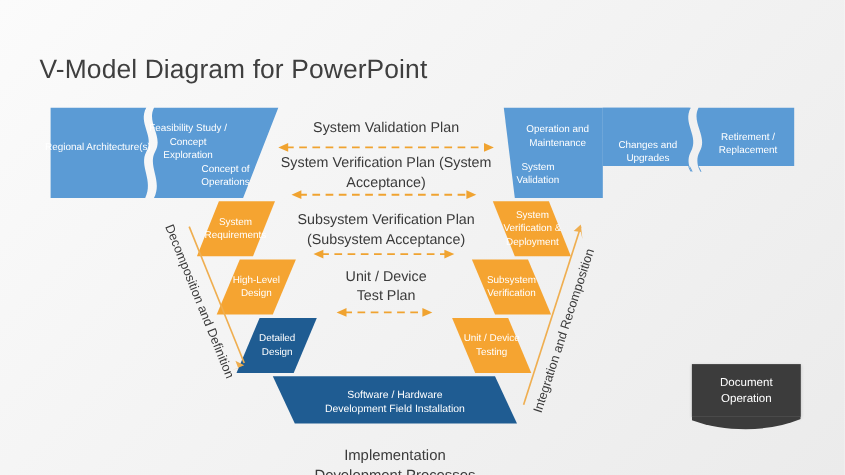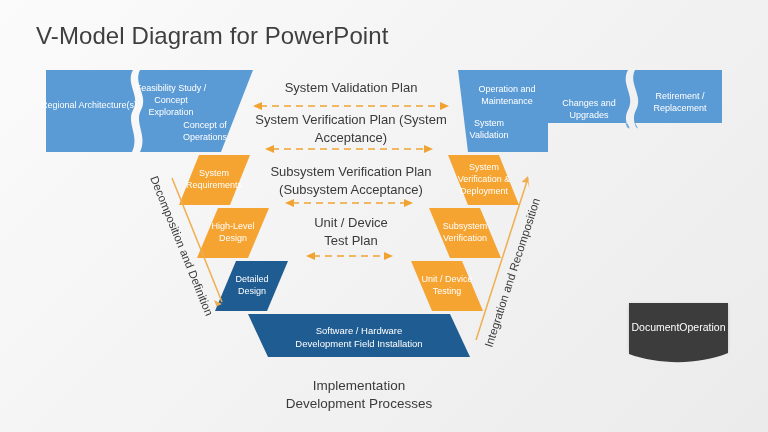--- a/index.html
+++ b/index.html
@@ -2,41 +2,41 @@
 <html><head>
 <meta charset="utf-8">
 <style>
   html,body{margin:0;padding:0;}
   body{
     width:768px;height:432px;overflow:hidden;
     font-family:"Liberation Sans","DejaVu Sans",sans-serif;
     background:linear-gradient(135deg,#fbfbfb 0%,#f4f4f4 42%,#ebebeb 100%);
     position:relative;
   }
-  #slide{position:absolute;inset:0;}
+  #slide{position:absolute;inset:0;margin-top:28px;}
   #title{
     position:absolute;left:36px;top:22px;
     font-size:24px;color:#3f3f3f;letter-spacing:.1px;
     white-space:nowrap;
   }
   svg#vmodel{position:absolute;left:0;top:0;width:768px;height:432px;}
   .blk-label{fill:#ffffff;font-size:9px;text-anchor:middle;dominant-baseline:middle;}
   .blk-label.lg{font-size:9.5px;}
   .plan{fill:#3a3a3a;font-size:13px;text-anchor:middle;}
   .impl{fill:#3a3a3a;font-size:13.5px;text-anchor:middle;}
   .diag{fill:#3a3a3a;font-size:11.5px;}
   .ora{fill:#F5A431;}
   .dblu{fill:#1F5C92;}
   .lblu{fill:#5B9BD5;}
   .dash{stroke:#F0A330;stroke-width:1.7;stroke-dasharray:7 5;fill:none;}
   .solidarrow{stroke:#EFAE50;stroke-width:1.5;fill:none;}
   #approval{
     position:absolute;left:629px;top:303px;width:99px;height:48px;
     background:#3c3c3c;color:#fff;
-    display:flex;flex-direction:row;align-items:center;justify-content:center;
+    display:flex;flex-direction:column;align-items:center;justify-content:center;
     font-size:10.5px;line-height:14px;text-align:center;
     box-shadow:0 1px 3px rgba(0,0,0,.18);
   }
   #approval-tail{
     position:absolute;left:629px;top:351px;width:99px;height:13px;
     background:#3c3c3c;
     clip-path:path("M0,0 L99,0 L99,2 C70,14 30,14 0,3 Z");
   }
 </style>
 </head>

